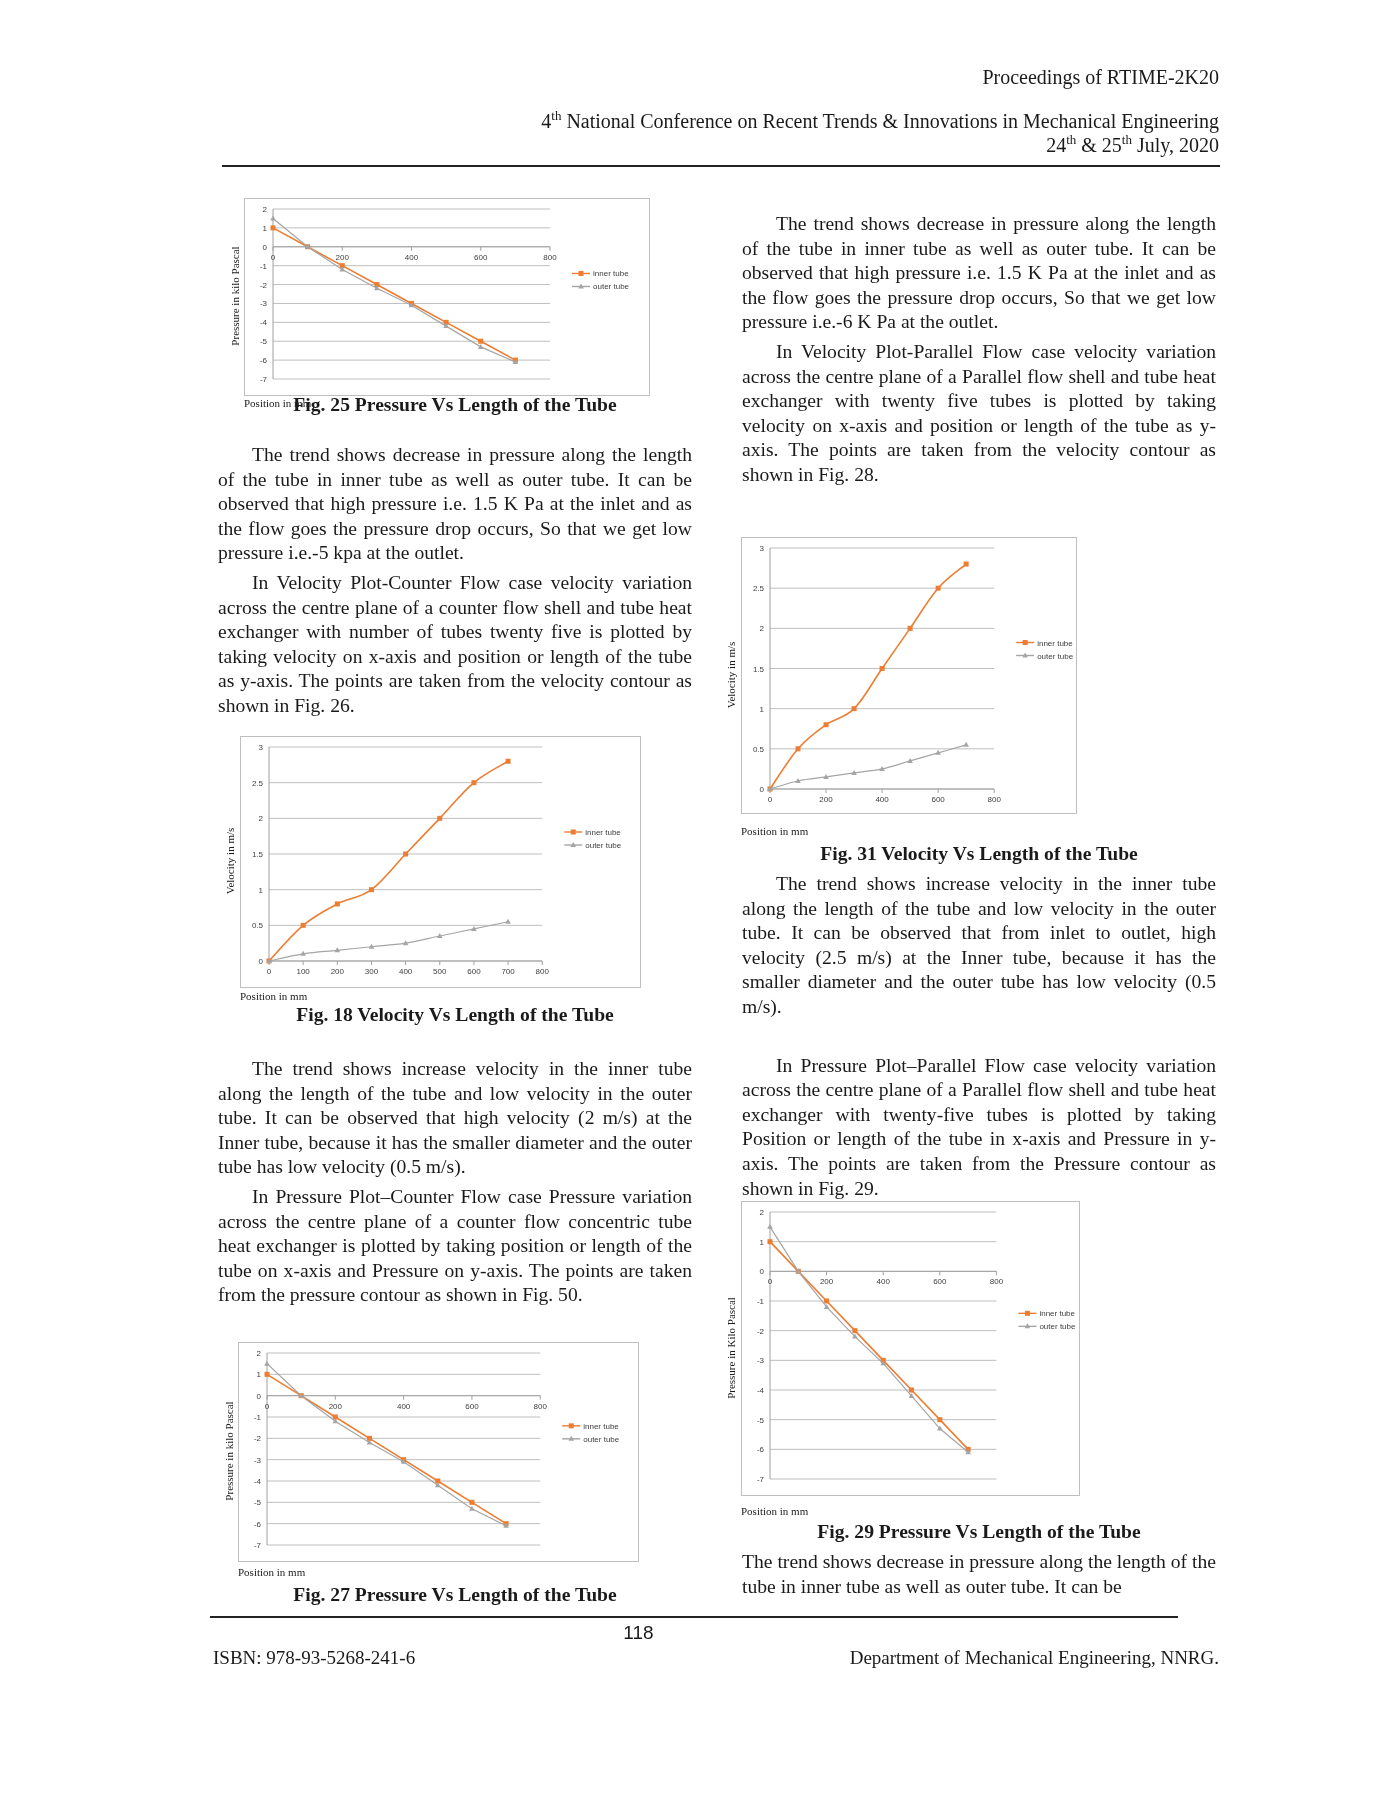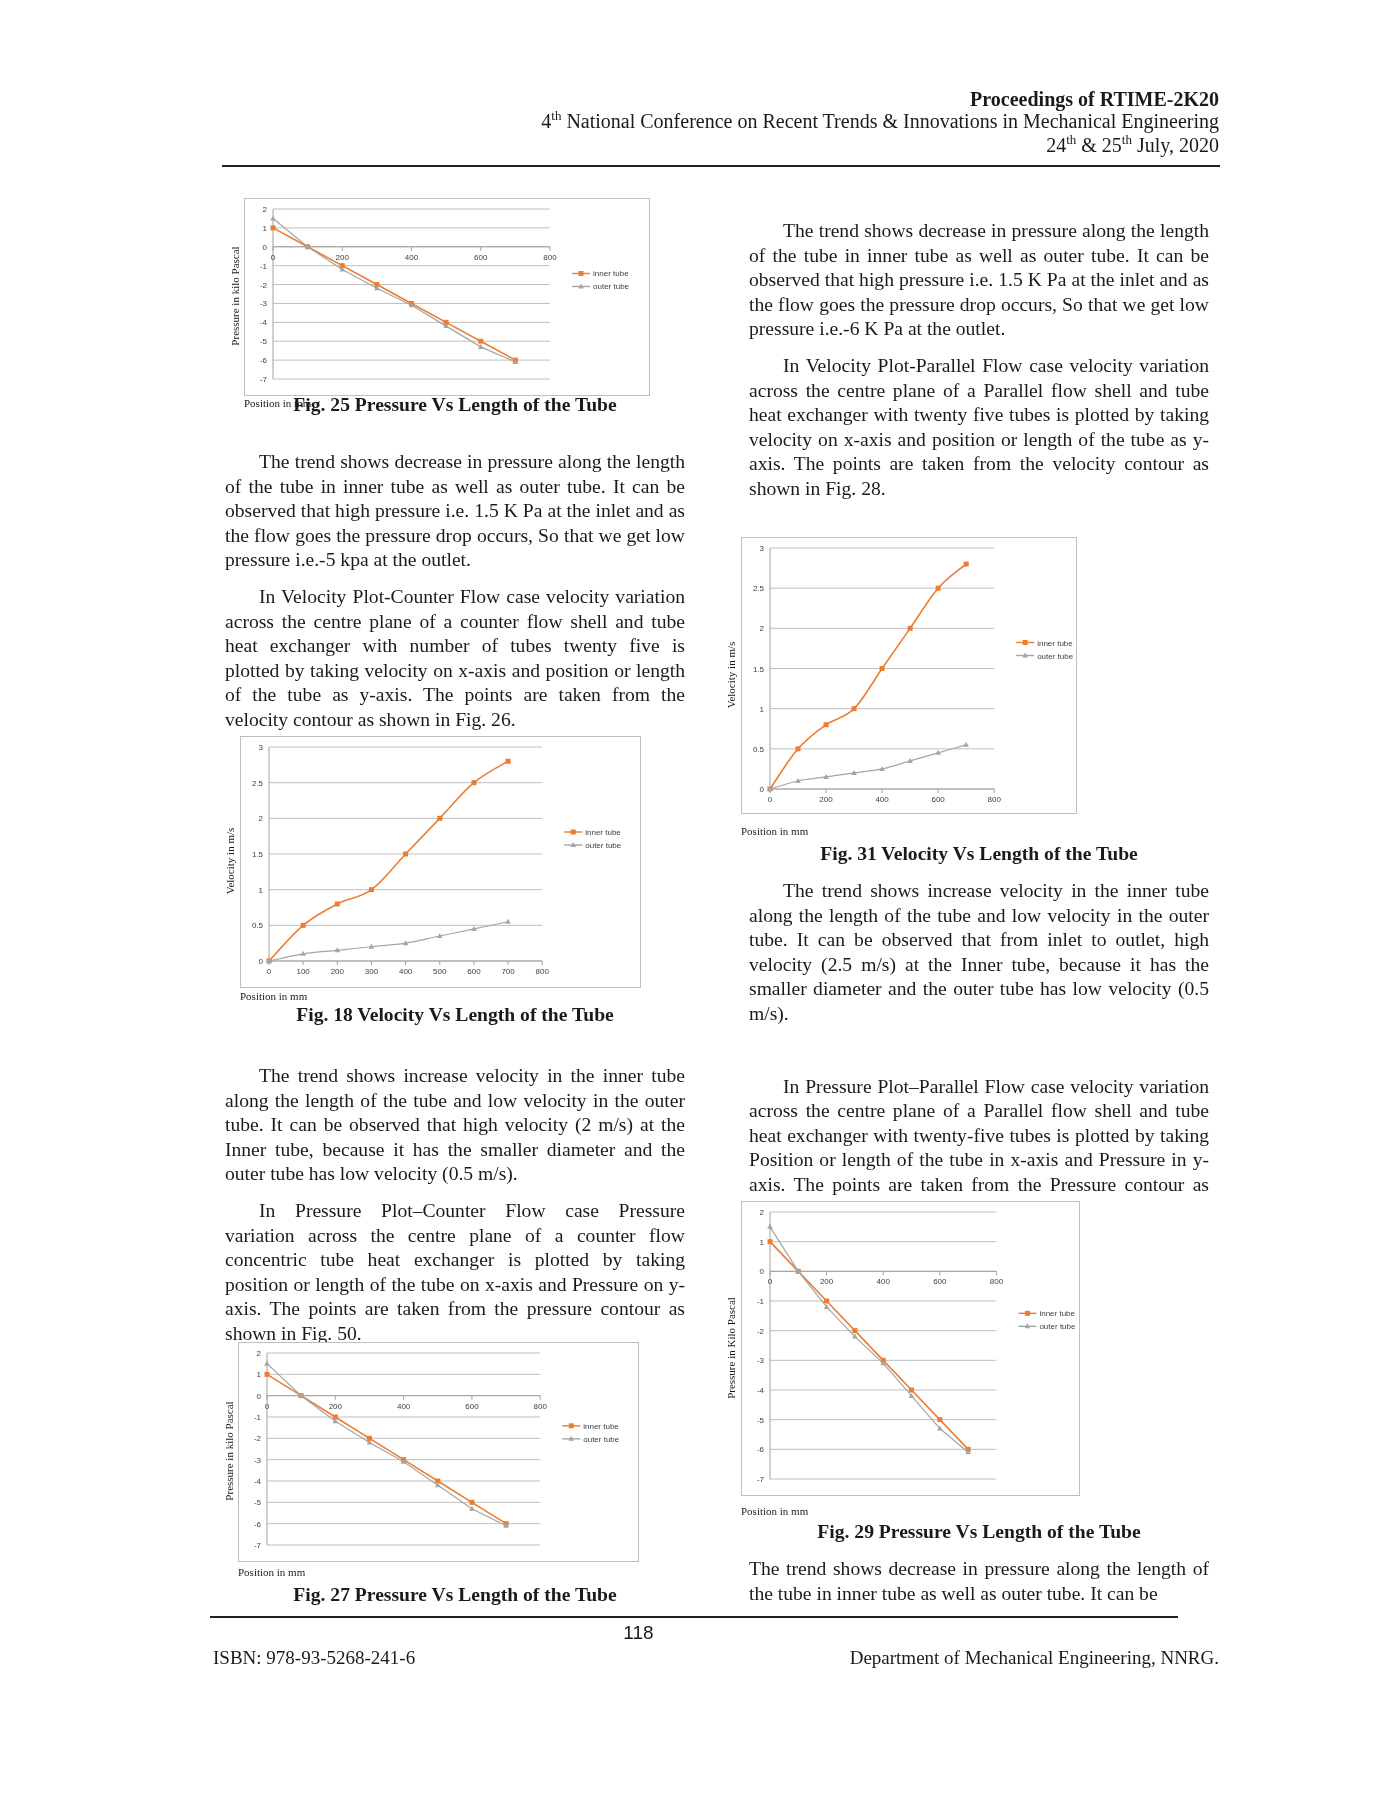--- a/index.html
+++ b/index.html
@@ -3,36 +3,36 @@
 <meta charset="utf-8">
 <style>
   html, body { margin:0; padding:0; background:#ffffff; }
   body { width:1391px; height:1800px; position:relative; overflow:hidden;
          font-family:"Liberation Serif", "DejaVu Serif", serif; color:#1a1a1a; }
   .abs { position:absolute;text-align:center; }
   .hdr { right:172px; text-align:right; font-size:20px; white-space:nowrap; }
   .hdr sup { font-size:13px; vertical-align:super; line-height:0; }
   .rule { position:absolute; background:#222; }
   .para { position:absolute; font-size:19.6px; line-height:24.6px; text-align:justify; }
-  .para .p { text-indent:34px; margin:12px; }
+  .para .p { text-indent:34px; margin:5px; }
   .para .p.noind { text-indent:0; }
   .para .gap { height:24px; }
   .sub { font-weight:bold; font-style:italic; margin:0; }
   .cap { position:absolute; font-weight:bold; font-size:19.6px; text-align:center; white-space:nowrap; }
   .poslbl { position:absolute; font-size:11px; text-align:left; white-space:nowrap; font-weight:normal; }
   .chart-box { position:absolute; border:1px solid #bfbfbf; background:#fff; }
   .chart-box svg { position:absolute; left:0; top:0; }
   .ylbl { position:absolute; font-size:11px; white-space:nowrap; transform-origin:center center; transform:rotate(-90deg); }
   .footer { font-size:19px; }
   .pgnum { font-family:"Liberation Sans", "DejaVu Sans", sans-serif; font-size:19px; }
 </style>
 </head>
 <body>
 
-<div class="abs hdr" style="top:88px;font-weight:bold;">
+<div class="abs hdr" style="top:66px;">
   <span>Proceedings of RTIME-2K20</span>
 </div>
 <div class="abs hdr" style="top:110px;margin-left:12px;">
   <span>4</span><sup>th</sup><span> National Conference on Recent Trends &amp; Innovations in Mechanical Engineering</span>
 </div>
 <div class="abs hdr" style="top:134px;">
   <span>24</span><sup>th</sup><span> &amp; 25</span><sup>th</sup><span> July, 2020</span>
 </div>
 <div class="rule" style="left:222px; top:165px; width:998px; height:2px;"></div>
 

